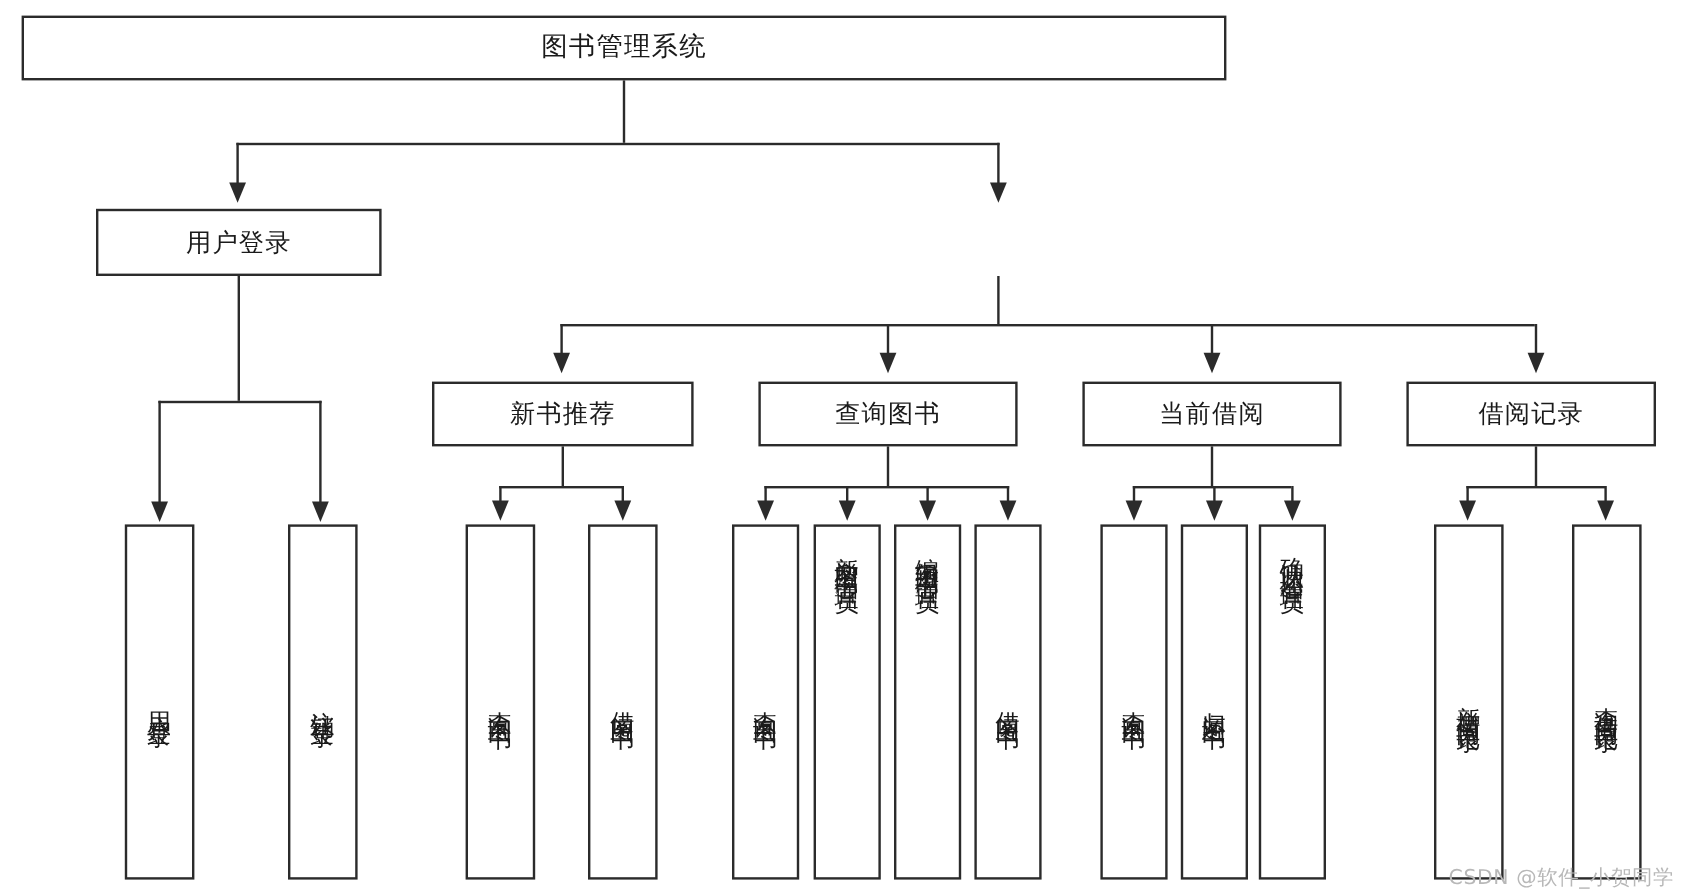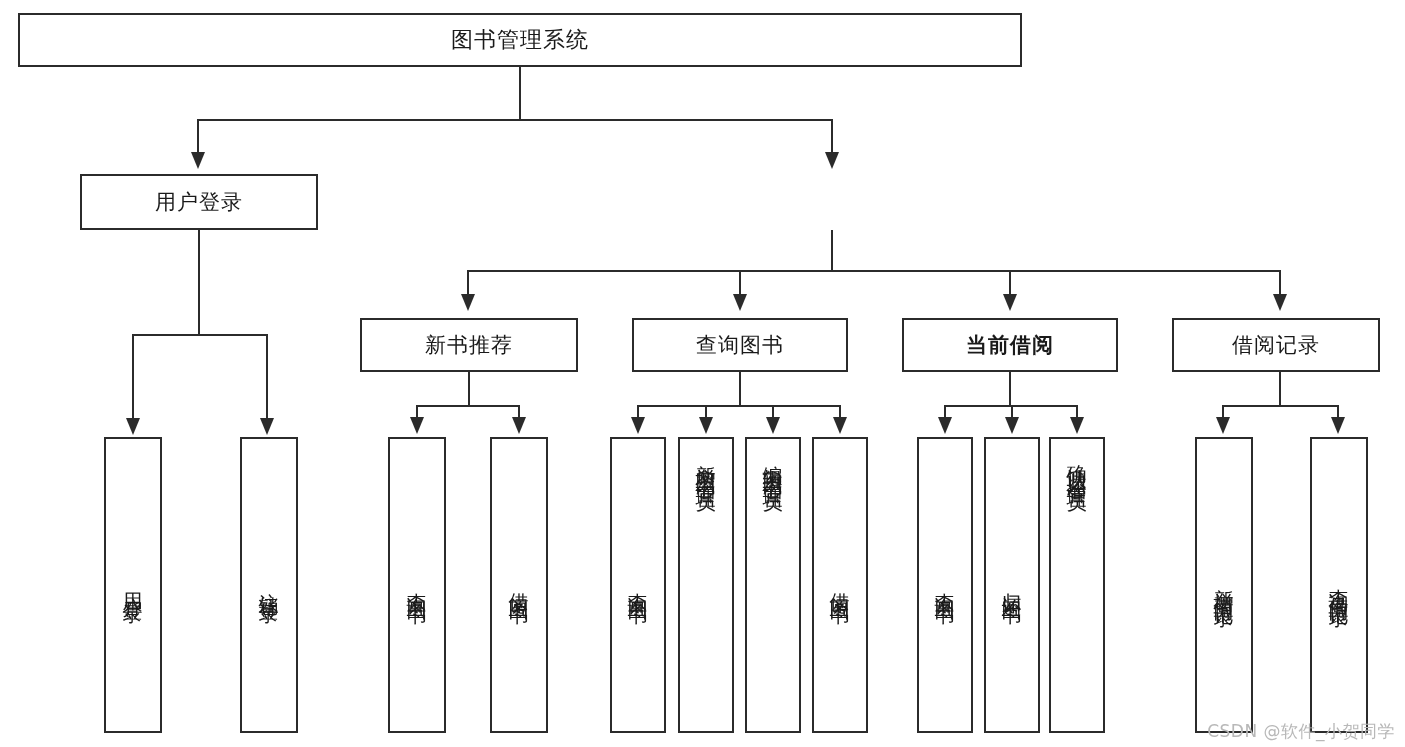--- a/index.html
+++ b/index.html
@@ -115,21 +115,21 @@
   <div class="arrow" style="left:1003px;top:294px;"></div>
   <div class="line vline" style="left:1279px;top:270px;width:2px;height:26px;"></div>
   <div class="arrow" style="left:1273px;top:294px;"></div>
 
   <div class="node horiz" style="left:360px;top:318px;width:218px;height:54px;">
     <span class="label">新书推荐</span>
   </div>
   <div class="node horiz" style="left:632px;top:318px;width:216px;height:54px;">
     <span class="label">查询图书</span>
   </div>
-  <div class="node horiz" style="left:902px;top:318px;width:216px;height:54px;font-weight:bold;">
+  <div class="node horiz" style="left:902px;top:318px;width:216px;height:54px;">
     <span class="label">当前借阅</span>
   </div>
   <div class="node horiz" style="left:1172px;top:318px;width:208px;height:54px;">
     <span class="label">借阅记录</span>
   </div>
 
   <div class="line vline" style="left:468px;top:372px;width:2px;height:33px;"></div>
   <div class="line hline" style="left:416px;top:405px;width:104px;height:2px;"></div>
   <div class="line vline" style="left:416px;top:405px;width:2px;height:14px;"></div>
   <div class="arrow" style="left:410px;top:417px;"></div>

